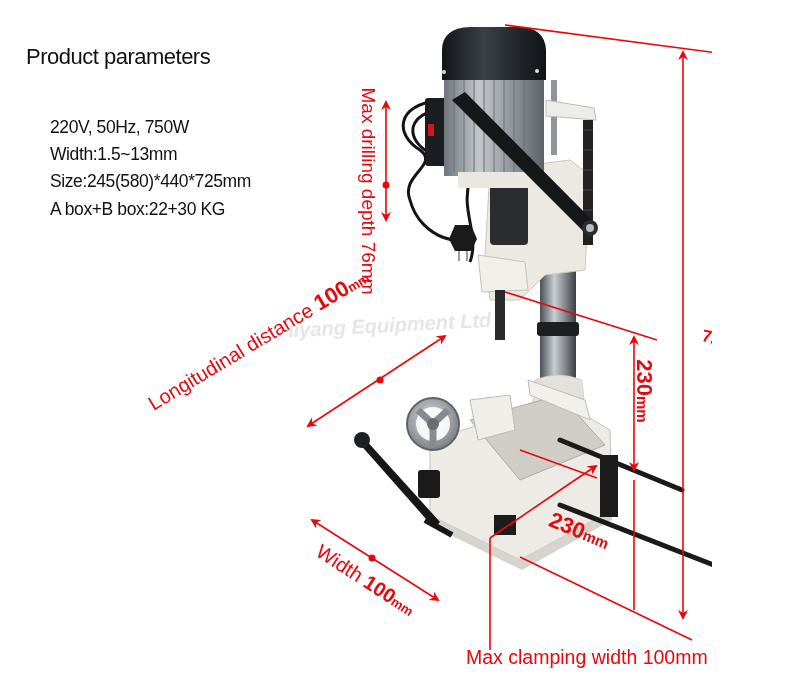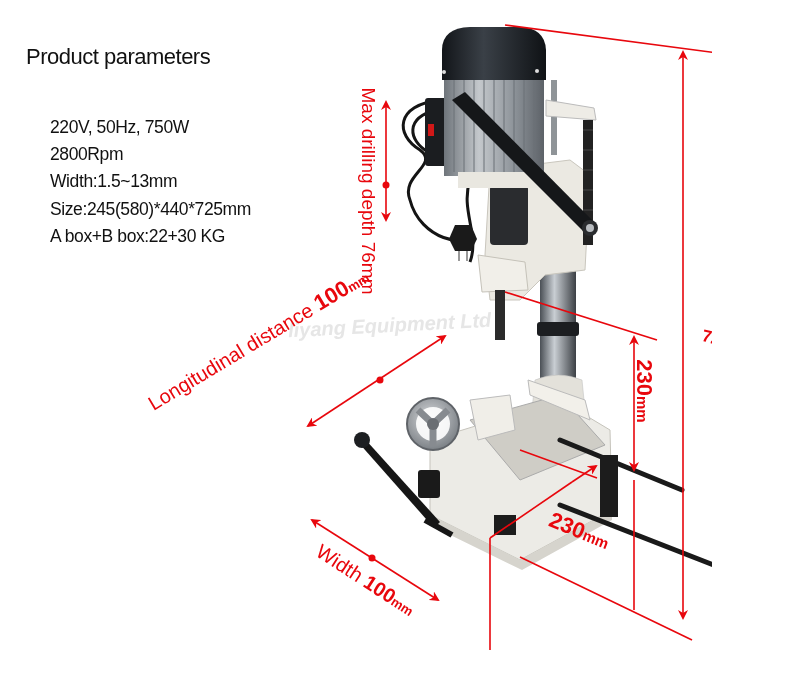--- a/index.html
+++ b/index.html
@@ -12,21 +12,20 @@
     .wm{position:absolute;color:#e6e6e6;font-style:italic;font-weight:bold;white-space:nowrap;}
   </style>
 </head>
 <body>
 
 <div id="canvas">
 
   <div class="params-title">Product parameters</div>
   <div class="params-list">
     <div>220V, 50Hz, 750W</div>
-    <div>2800Rpm</div>
     <div>Width:1.5~13mm</div>
     <div>Size:245(580)*440*725mm</div>
     <div>A box+B box:22+30 KG</div>
   </div>
 
   <svg class="overlay" width="800" height="678" viewBox="0 0 800 678">
     <defs>
       <linearGradient id="motorG" x1="0" x2="1">
         <stop offset="0" stop-color="#6f757b"></stop>
         <stop offset="0.35" stop-color="#c4c8cc"></stop>
@@ -190,13 +189,14 @@
   </div>
 
   <div class="ann" style="left:550px;top:506px;font-size:22px;font-weight:bold;transform:rotate(22deg);transform-origin:left center;">
     <span>230</span><span style="font-size:15px;">mm</span>
   </div>
 
   <div class="ann" style="left:318px;top:538px;font-size:20px;transform:rotate(33deg);transform-origin:left center;">
     <span>Width </span><span style="font-weight:bold;">100</span><span style="font-weight:bold;font-size:13px;">mm</span>
   </div>
 
+  <div class="ann" style="left:466px;top:646px;font-size:19.5px;">Max clamping width 100mm</div>
 </div>
 
 </body></html>

